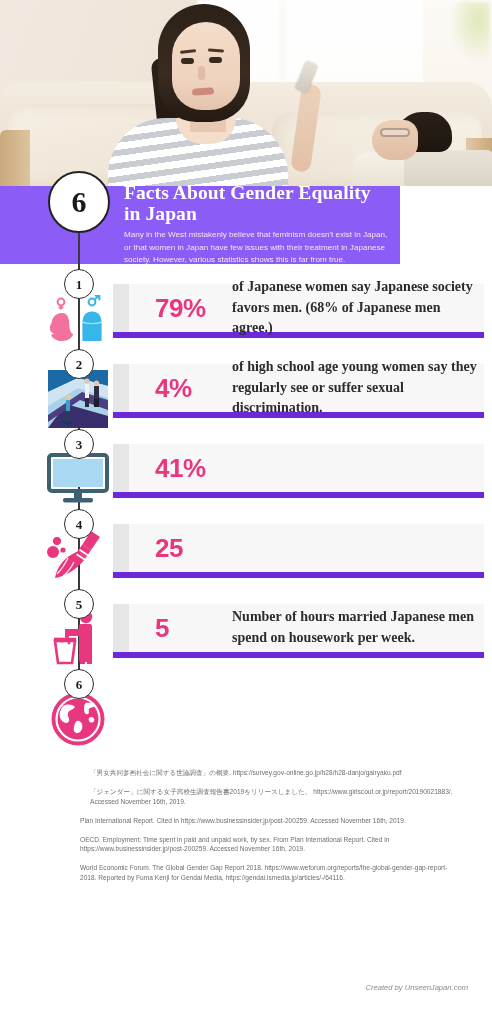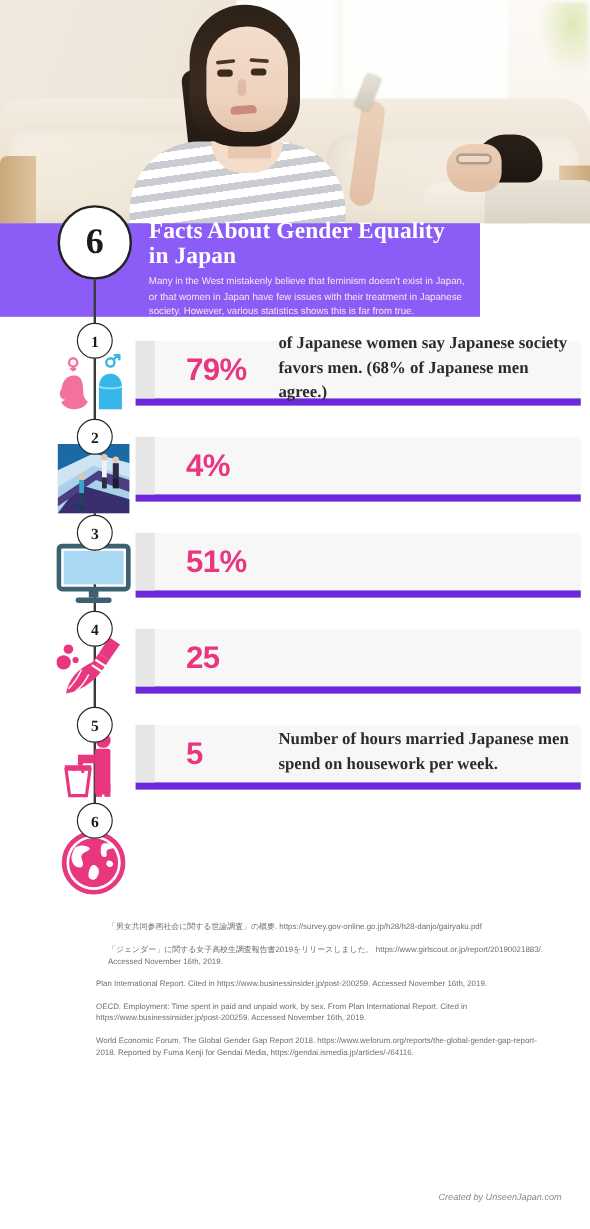--- a/index.html
+++ b/index.html
@@ -297,21 +297,21 @@
     font-size: 6.6px;
     line-height: 1.5;
     color: #6e6e6e;
     margin-bottom: 9px;
     padding-left: 18px;
     word-break: break-word;
   }
   .src.indent { padding-left: 28px; }
   .credit {
     position: absolute;
-    right: 24px; bottom: 22px;
+    right: 24px; bottom: 32px;
     font-size: 7.6px;
     font-style: italic;
     color: #8a8a8a;
   }
 </style>
 </head>
 <body>
 
 <div class="page">
 
@@ -405,37 +405,38 @@
           <rect x="46" y="29" width="5" height="8" fill="#1d1d30"></rect>
           <circle cx="48.5" cy="13" r="2.6" fill="#e8c5a8"></circle>
           <rect x="18" y="30" width="4" height="11" fill="#39a3c9"></rect>
           <rect x="18" y="41" width="4" height="8" fill="#2c3e56"></rect>
           <circle cx="20" cy="27" r="2.6" fill="#e8c5a8"></circle>
           <path d="M14 50 l10 3 l-1 3 l-10-3 Z" fill="#1b3b5c"></path>
         </svg>
       </div>
       <div class="fact-bar">
         <div class="fact-value">4%</div>
+        <div class="fact-text">of high school age young women say they regularly see or suffer sexual discrimination.</div>
       </div>
     </div>
 
     <div class="fact">
       <div class="fact-num">
         <span>3</span>
       </div>
       <div class="fact-icon">
         <svg class="icon-fig" width="62" height="52" viewBox="0 0 62 52" aria-hidden="true">
           <rect x="2" y="2" width="58" height="36" rx="3" fill="none" stroke="#3e6073" stroke-width="4"></rect>
           <rect x="6" y="6" width="50" height="28" fill="#a9d8f2"></rect>
           <rect x="27" y="38" width="8" height="7" fill="#3e6073"></rect>
           <rect x="16" y="45" width="30" height="4.5" rx="2" fill="#3e6073"></rect>
         </svg>
       </div>
       <div class="fact-bar">
-        <div class="fact-value">51%</div>
+        <div class="fact-value">41%</div>
       </div>
     </div>
 
     <div class="fact">
       <div class="fact-num">
         <span>4</span>
       </div>
       <div class="fact-icon">
         <svg class="icon-fig" width="62" height="58" viewBox="0 0 62 58" aria-hidden="true">
           <g fill="#e8367f">

